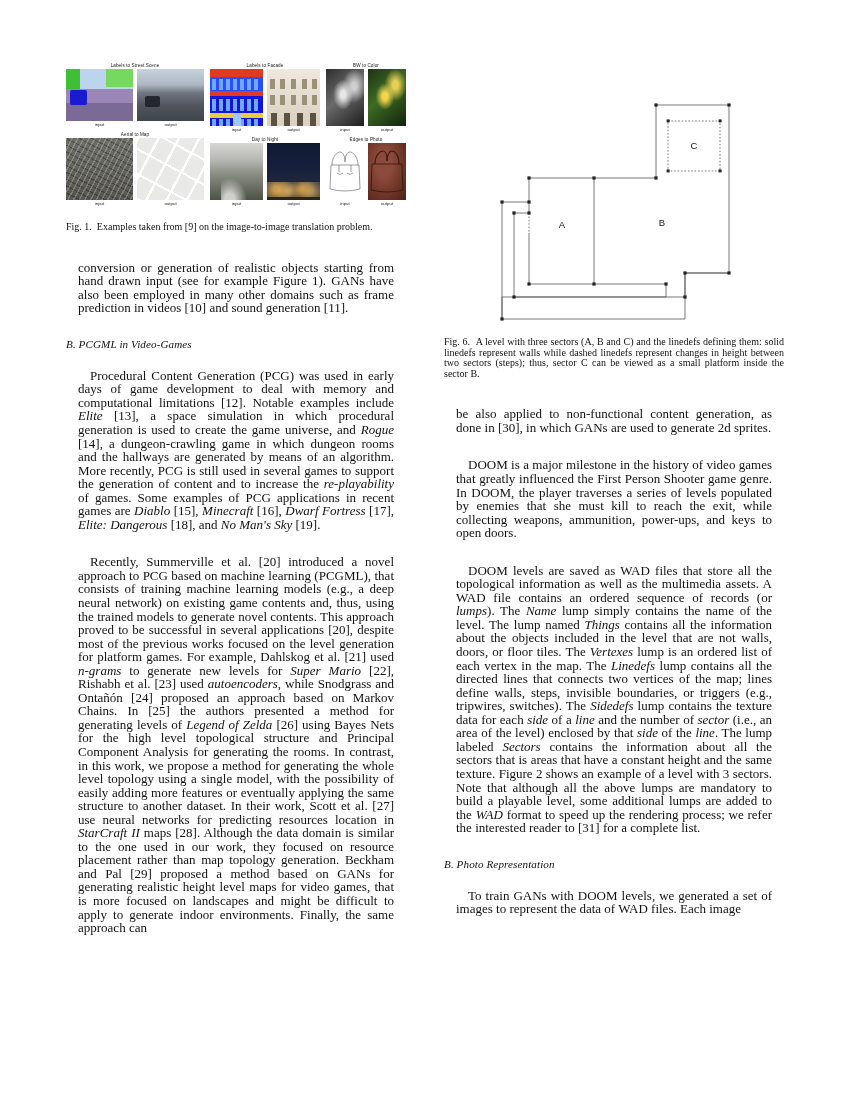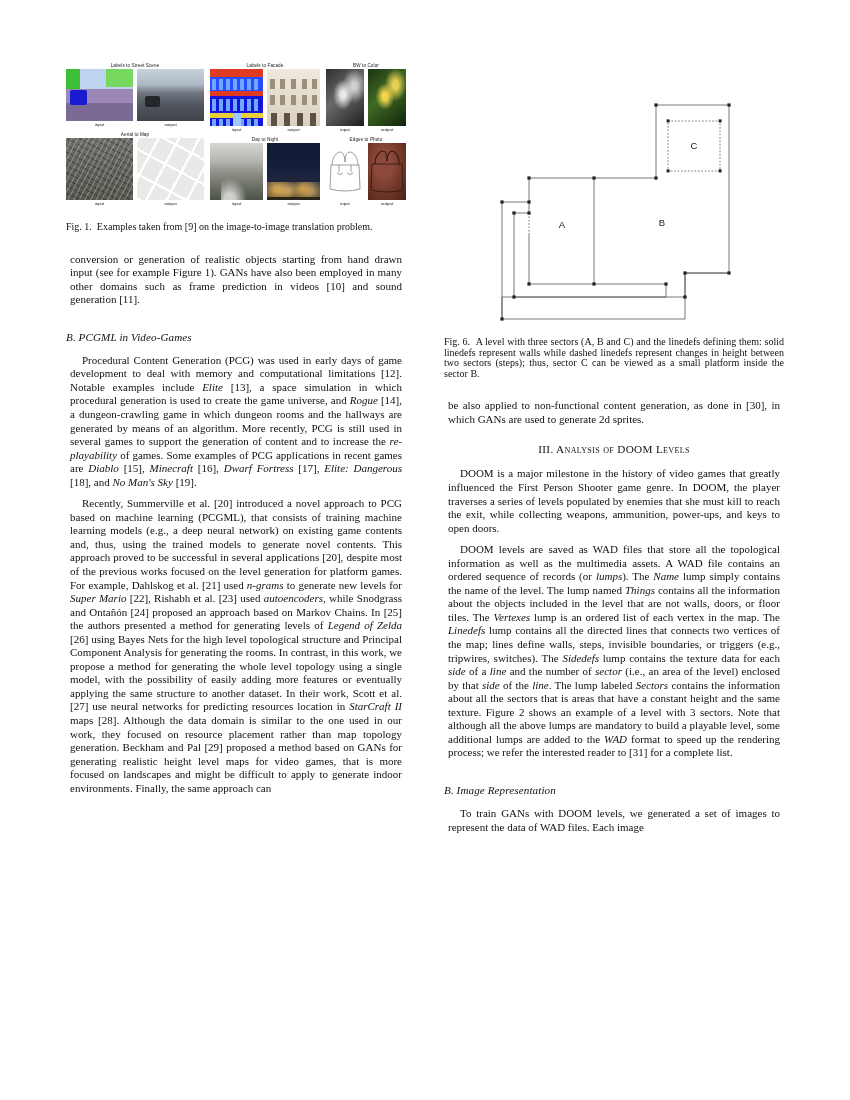--- a/index.html
+++ b/index.html
@@ -33,33 +33,33 @@
     gap: 38px;
   }
   .col {
     width: 340px;
     display: flex;
     flex-direction: column;
   }
 
   
   p.body {
-    margin: 4px;
-    font-size: 11px;
+    margin: 12px;
+    font-size: 13px;
     line-height: 13.55px;
     text-align: justify;
     text-justify: inter-word;
     hyphens: auto;
     -webkit-hyphens: auto;
     text-indent: 12px;
   }
   p.body.noindent { text-indent: 0; }
 
   h3.subsec {
-    margin: 20px 0 7px 0;
+    margin: 11px 0 7px 0;
     font-size: 11.1px;
     font-style: italic;
     font-weight: normal;
     letter-spacing: 0.1px;
   }
   h2.section {
     margin: 13px 0 8px 0;
     font-size: 11.2px;
     font-weight: normal;
     text-align: center;
@@ -404,26 +404,25 @@
       </div>
 
       <p class="caption">
         <span class="lbl">Fig. 6.</span>&nbsp;&nbsp;<span>A level with three sectors (A, B and C) and the linedefs defining them: solid linedefs represent walls while dashed linedefs represent changes in height between two sectors (steps); thus, sector C can be viewed as a small platform inside the sector B.</span>
       </p>
 
       <div class="spacer-md"></div>
 
       <p class="body noindent">be also applied to non-functional content generation, as done in [30], in which GANs are used to generate 2d sprites.</p>
 
-      <h2 class="section">III.  Analysis of DOOM Levels</h2>
 
       <p class="body">DOOM is a major milestone in the history of video games that greatly influenced the First Person Shooter game genre. In DOOM, the player traverses a series of levels populated by enemies that she must kill to reach the exit, while collecting weapons, ammunition, power-ups, and keys to open doors.</p>
 
 
       <p class="body"><span>DOOM levels are saved as WAD files that store all the topological information as well as the multimedia assets. A WAD file contains an ordered sequence of records (or </span><i>lumps</i><span>). The </span><i>Name</i><span> lump simply contains the name of the level. The lump named </span><i>Things</i><span> contains all the information about the objects included in the level that are not walls, doors, or floor tiles. The </span><i>Vertexes</i><span> lump is an ordered list of each vertex in the map. The </span><i>Linedefs</i><span> lump contains all the directed lines that connects two vertices of the map; lines define walls, steps, invisible boundaries, or triggers (e.g., tripwires, switches). The </span><i>Sidedefs</i><span> lump contains the texture data for each </span><i>side</i><span> of a </span><i>line</i><span> and the number of </span><i>sector</i><span> (i.e., an area of the level) enclosed by that </span><i>side</i><span> of the </span><i>line</i><span>. The lump labeled </span><i>Sectors</i><span> contains the information about all the sectors that is areas that have a constant height and the same texture. Figure 2 shows an example of a level with 3 sectors. Note that although all the above lumps are mandatory to build a playable level, some additional lumps are added to the </span><i>WAD</i><span> format to speed up the rendering process; we refer the interested reader to [31] for a complete list.</span></p>
 
-      <h3 class="subsec">B.  Image Representation</h3>
+      <h3 class="subsec">B.  Photo Representation</h3>
 
       <p class="body">To train GANs with DOOM levels, we generated a set of images to represent the data of WAD files. Each image</p>
 
     </div>
   </div>
 </div>
 
 </body></html>

